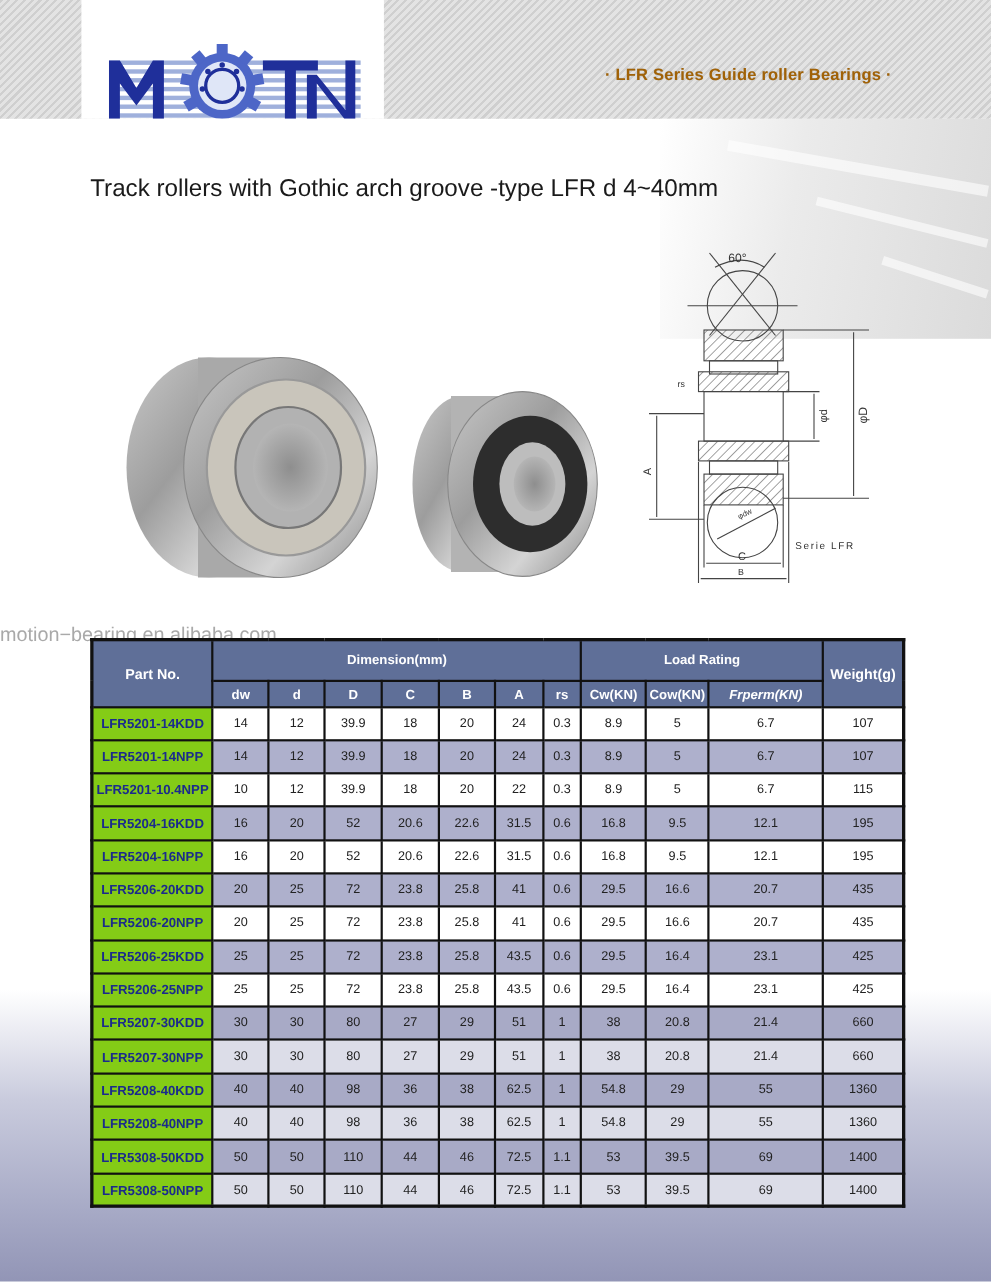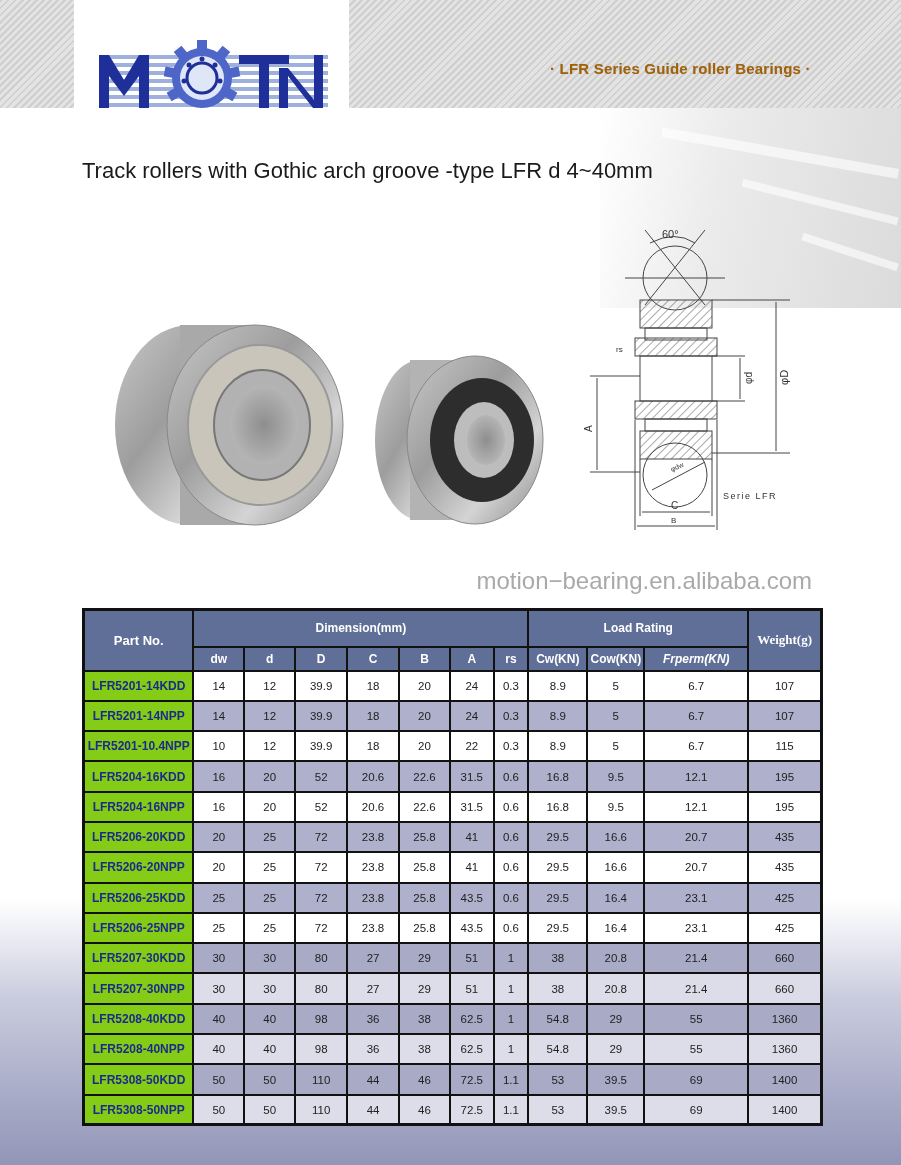--- a/index.html
+++ b/index.html
@@ -27,25 +27,25 @@
     position: absolute; left: 600px; top: 108px; width: 301px; height: 200px;
     background: linear-gradient(100deg, rgba(255,255,255,1) 0%, rgba(230,230,230,0.8) 40%, rgba(215,215,215,0.9) 100%);
   }
   .bg-photo .beam { position: absolute; background: rgba(255,255,255,0.6); }
   .page-heading {
     position: absolute; left: 82px; top: 158px; font-size: 22px; color: #1a1a1a;
   }
   .product-photo { position: absolute; left: 100px; top: 300px; width: 460px; height: 230px; }
   .diagram { position: absolute; left: 580px; top: 210px; width: 230px; height: 330px; }
   .watermark {
-    position: absolute; left: 0; width: 812px; top: 567px; text-align: right;
-    font-size: 24px; color: #a9a9a9;
+    position: absolute; left: 0; width: 812px; top: 567px; text-align: left;
+    font-size: 18px; color: #a9a9a9;
   }
   table.spec {
-    position: absolute; left: 82px; top: 608px; width: 741px;
+    position: absolute; left: 82px; top: 580px; width: 741px;
     border-collapse: collapse; border: 3px solid #111;
     font-size: 11.5px; text-align: center;
   }
   table.spec td, table.spec th { border: 2.5px solid #111; }
   table.spec th {
     background: #5f6f98; color: #fff; font-weight: bold; font-size: 12px;
   }
   table.spec th.group { height: 37px; }
   table.spec th.sub { height: 24px; font-size: 12px; }
   table.spec th.part, table.spec th.weight { font-size: 13px; }
@@ -201,21 +201,21 @@
 </svg>
 
 <div class="watermark">motion−bearing.en.alibaba.com</div>
 
 <table class="spec">
   <thead>
     <tr>
       <th class="group part" rowspan="2" style="width:108px;">Part No.</th>
       <th class="group" colspan="7">Dimension(mm)</th>
       <th class="group" colspan="3">Load Rating</th>
-      <th class="group weight" rowspan="2" style="width:72px;font-family:Liberation Serif, serif;">Weight(g)</th>
+      <th class="group weight" rowspan="2" style="width:72px;">Weight(g)</th>
     </tr>
     <tr id="subhead-row">
         <th class="sub" style="width: 50px;">dw</th>
         <th class="sub" style="width: 50px;">d</th>
         <th class="sub" style="width: 51px;">D</th>
         <th class="sub" style="width: 51px;">C</th>
         <th class="sub" style="width: 50px;">B</th>
         <th class="sub" style="width: 43px;">A</th>
         <th class="sub" style="width: 34px;">rs</th>
         <th class="sub" style="width: 58px;">Cw(KN)</th>

